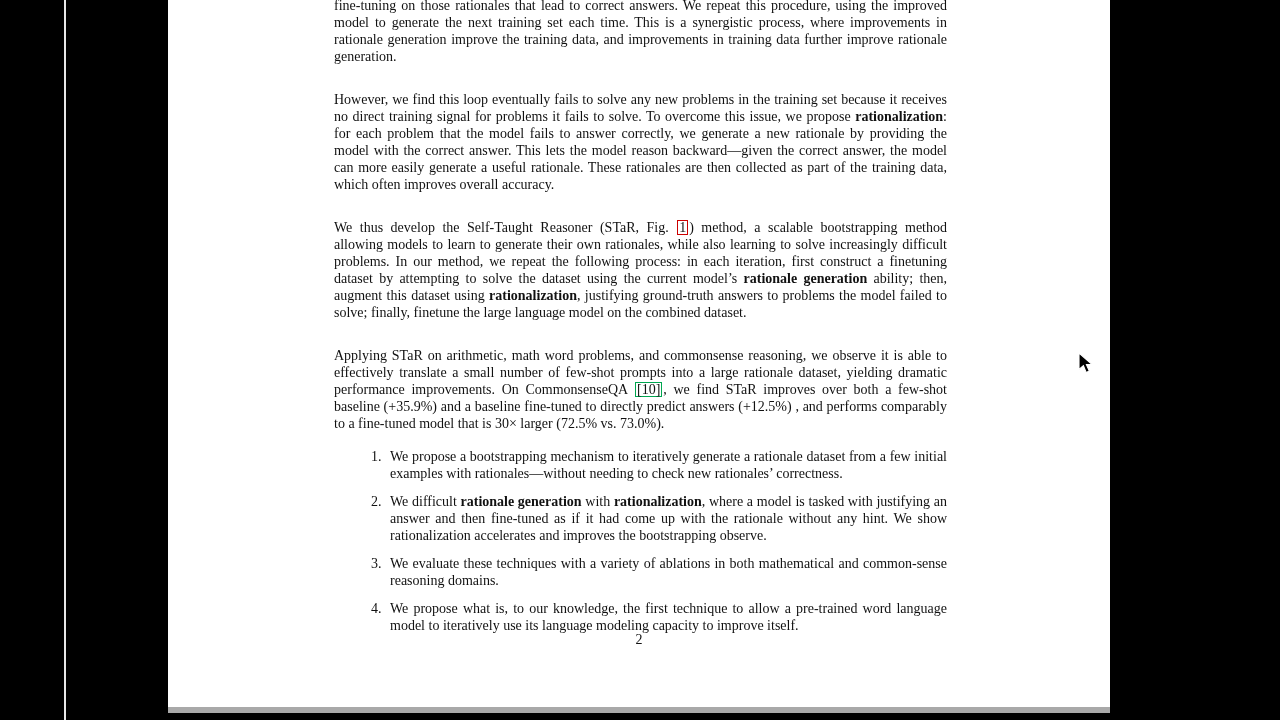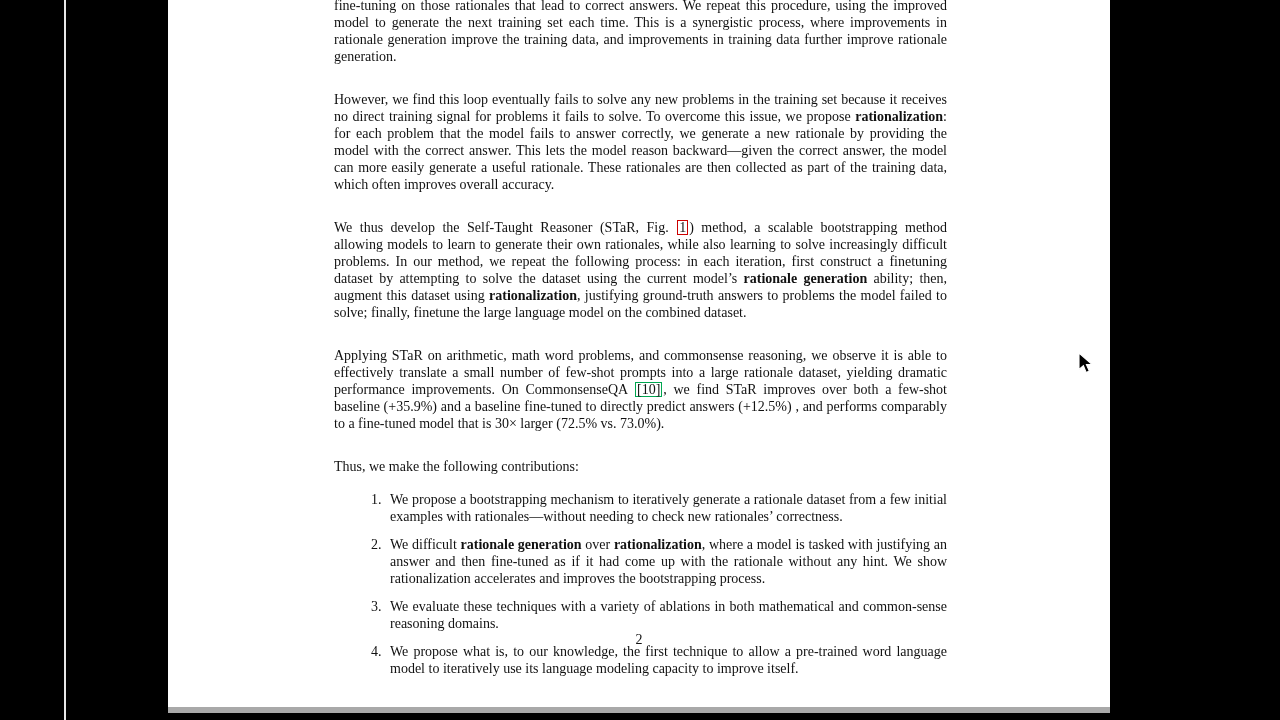--- a/index.html
+++ b/index.html
@@ -63,30 +63,29 @@
 
   <div class="left-edge-line"></div>
 
   <div class="pdf-page">
     <div class="text-column">
       <div>
           <p class="para"><span>fine-tuning on those rationales that lead to correct answers. We repeat this procedure, using the improved model to generate the next training set each time. This is a synergistic process, where improvements in rationale generation improve the training data, and improvements in training data further improve rationale generation.</span></p>
           <p class="para"><span>However, we find this loop eventually fails to solve any new problems in the training set because it receives no direct training signal for problems it fails to solve. To overcome this issue, we propose </span><span class="bold">rationalization</span><span>: for each problem that the model fails to answer correctly, we generate a new rationale by providing the model with the correct answer. This lets the model reason backward—given the correct answer, the model can more easily generate a useful rationale. These rationales are then collected as part of the training data, which often improves overall accuracy.</span></p>
           <p class="para"><span>We thus develop the Self-Taught Reasoner (STaR, Fig. </span><span class="refbox" style="border-color: rgb(204, 0, 0);">1</span><span>) method, a scalable bootstrapping method allowing models to learn to generate their own rationales, while also learning to solve increasingly difficult problems. In our method, we repeat the following process: in each iteration, first construct a finetuning dataset by attempting to solve the dataset using the current model’s </span><span class="bold">rationale generation</span><span> ability; then, augment this dataset using </span><span class="bold">rationalization</span><span>, justifying ground-truth answers to problems the model failed to solve; finally, finetune the large language model on the combined dataset.</span></p>
           <p class="para"><span>Applying STaR on arithmetic, math word problems, and commonsense reasoning, we observe it is able to effectively translate a small number of few-shot prompts into a large rationale dataset, yielding dramatic performance improvements. On CommonsenseQA </span><span class="refbox" style="border-color: rgb(0, 166, 80);">[10]</span><span>, we find STaR improves over both a few-shot baseline (+35.9%) and a baseline fine-tuned to directly predict answers (+12.5%) , and performs comparably to a fine-tuned model that is 30× larger (72.5% vs. 73.0%).</span></p>
-          <p class="para"><span>Thus, we make the following contributions:</span></p>
         </div>
       <div class="contribution-list">
           <div class="list-item">
             <span class="num">1.</span>
             <span class="item-body"><span>We propose a bootstrapping mechanism to iteratively generate a rationale dataset from a few initial examples with rationales—without needing to check new rationales’ correctness.</span></span>
           </div>
           <div class="list-item">
             <span class="num">2.</span>
-            <span class="item-body"><span>We difficult </span><span class="bold">rationale generation</span><span> over </span><span class="bold">rationalization</span><span>, where a model is tasked with justifying an answer and then fine-tuned as if it had come up with the rationale without any hint. We show rationalization accelerates and improves the bootstrapping process.</span></span>
+            <span class="item-body"><span>We difficult </span><span class="bold">rationale generation</span><span> with </span><span class="bold">rationalization</span><span>, where a model is tasked with justifying an answer and then fine-tuned as if it had come up with the rationale without any hint. We show rationalization accelerates and improves the bootstrapping observe.</span></span>
           </div>
           <div class="list-item">
             <span class="num">3.</span>
             <span class="item-body"><span>We evaluate these techniques with a variety of ablations in both mathematical and common-sense reasoning domains.</span></span>
           </div>
           <div class="list-item">
             <span class="num">4.</span>
             <span class="item-body"><span>We propose what is, to our knowledge, the first technique to allow a pre-trained word language model to iteratively use its language modeling capacity to improve itself.</span></span>
           </div>
         </div>

